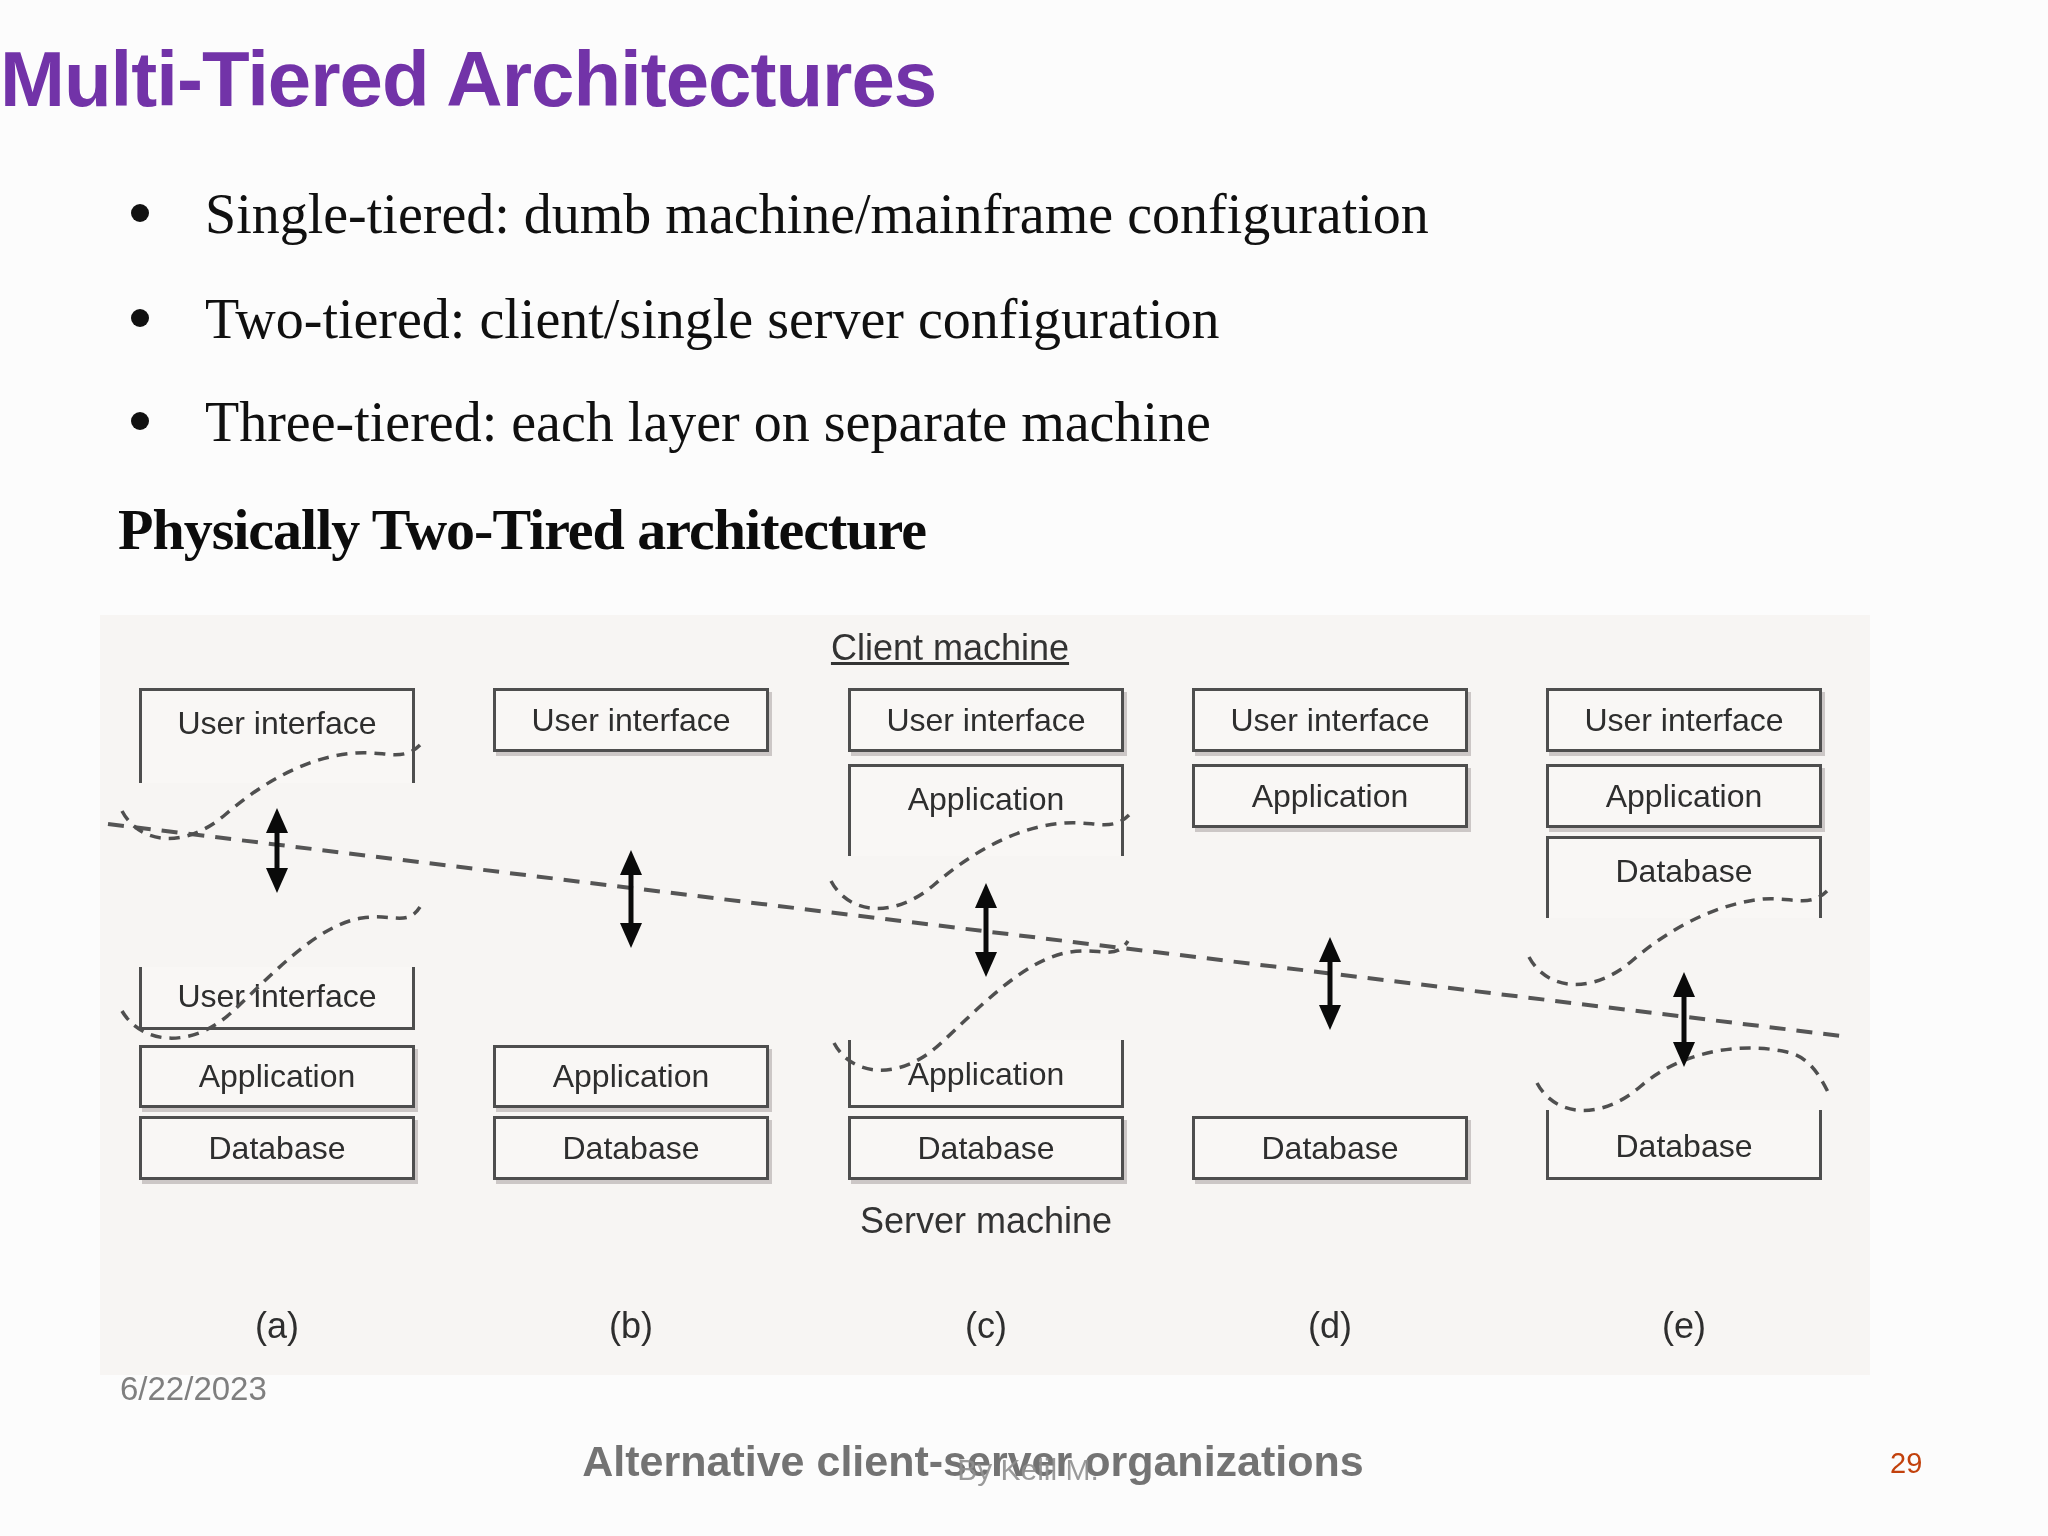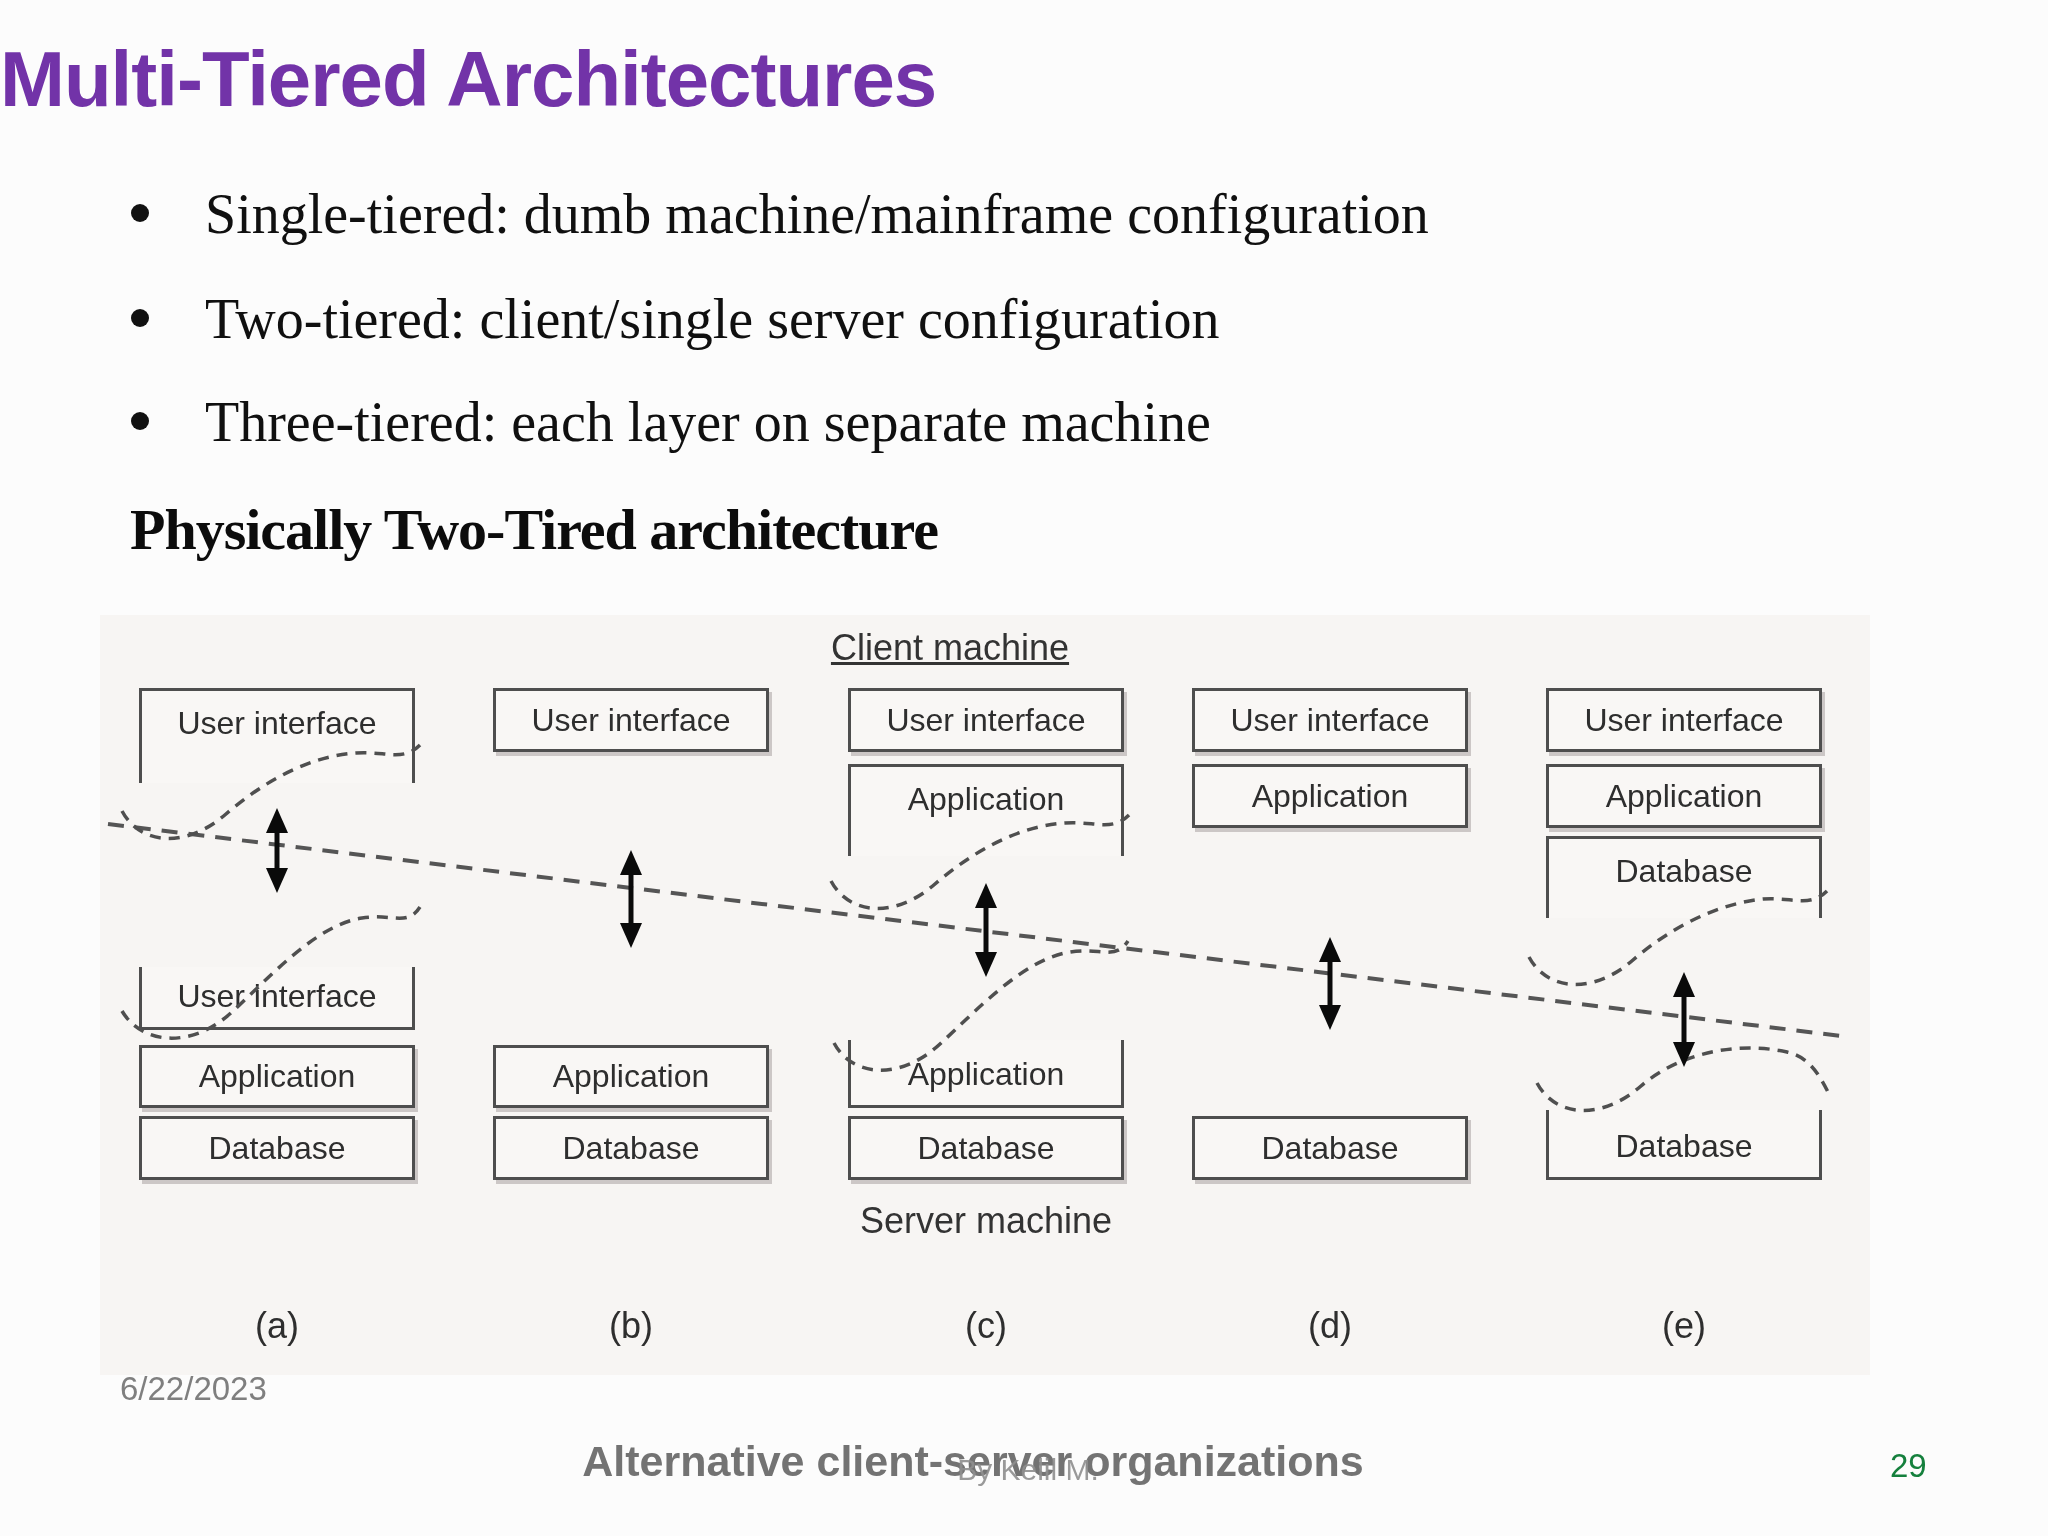--- a/index.html
+++ b/index.html
@@ -16,21 +16,21 @@
   }
   .bullet-text{
     left:205px;font-size:56px;color:#101010;
     font-family:"Liberation Serif",serif;white-space:nowrap;
   }
   .bullet-dot{
     left:131px;width:18px;height:18px;border-radius:50%;background:#111;
   }
   .subheading{
     left:118px;top:496px;font-size:58px;font-weight:bold;color:#0c0c0c;
-    font-family:"Liberation Serif",serif;white-space:nowrap;letter-spacing:-1px;margin-left:12px;
+    font-family:"Liberation Serif",serif;white-space:nowrap;letter-spacing:-1px;
   }
   
   .figure{
     left:100px;top:615px;width:1770px;height:760px;
     background:#f7f5f3;
   }
   .machine-label{
     font-size:36px;color:#333;white-space:nowrap;transform:translateX(-50%);
   }
   .box{
@@ -48,21 +48,21 @@
   
   .caption{
     left:973px;top:1437px;transform:translateX(-50%);
     font-size:43px;font-weight:600;color:#737373;white-space:nowrap;
   }
   .byline{
     left:1028px;top:1453px;transform:translateX(-50%);
     font-size:30px;color:#8f8f8f;white-space:nowrap;opacity:.9;z-index:6;
   }
   .footer-date{left:120px;top:1370px;font-size:33px;color:#7f7f7f;}
-  .footer-page{left:1890px;top:1447px;font-size:33px;color:#15803d;text-align:right;}
+  .footer-page{left:1890px;top:1447px;font-size:29px;color:#c2410c;text-align:right;}
 </style>
 </head>
 <body>
 
 <div class="abs title">Multi-Tiered Architectures</div>
 
 <div class="abs bullet-dot" style="top:204px;"></div>
 <div class="abs bullet-text" style="top:182px;">Single-tiered: dumb machine/mainframe configuration</div>
 
 <div class="abs bullet-dot" style="top:309px;"></div>

